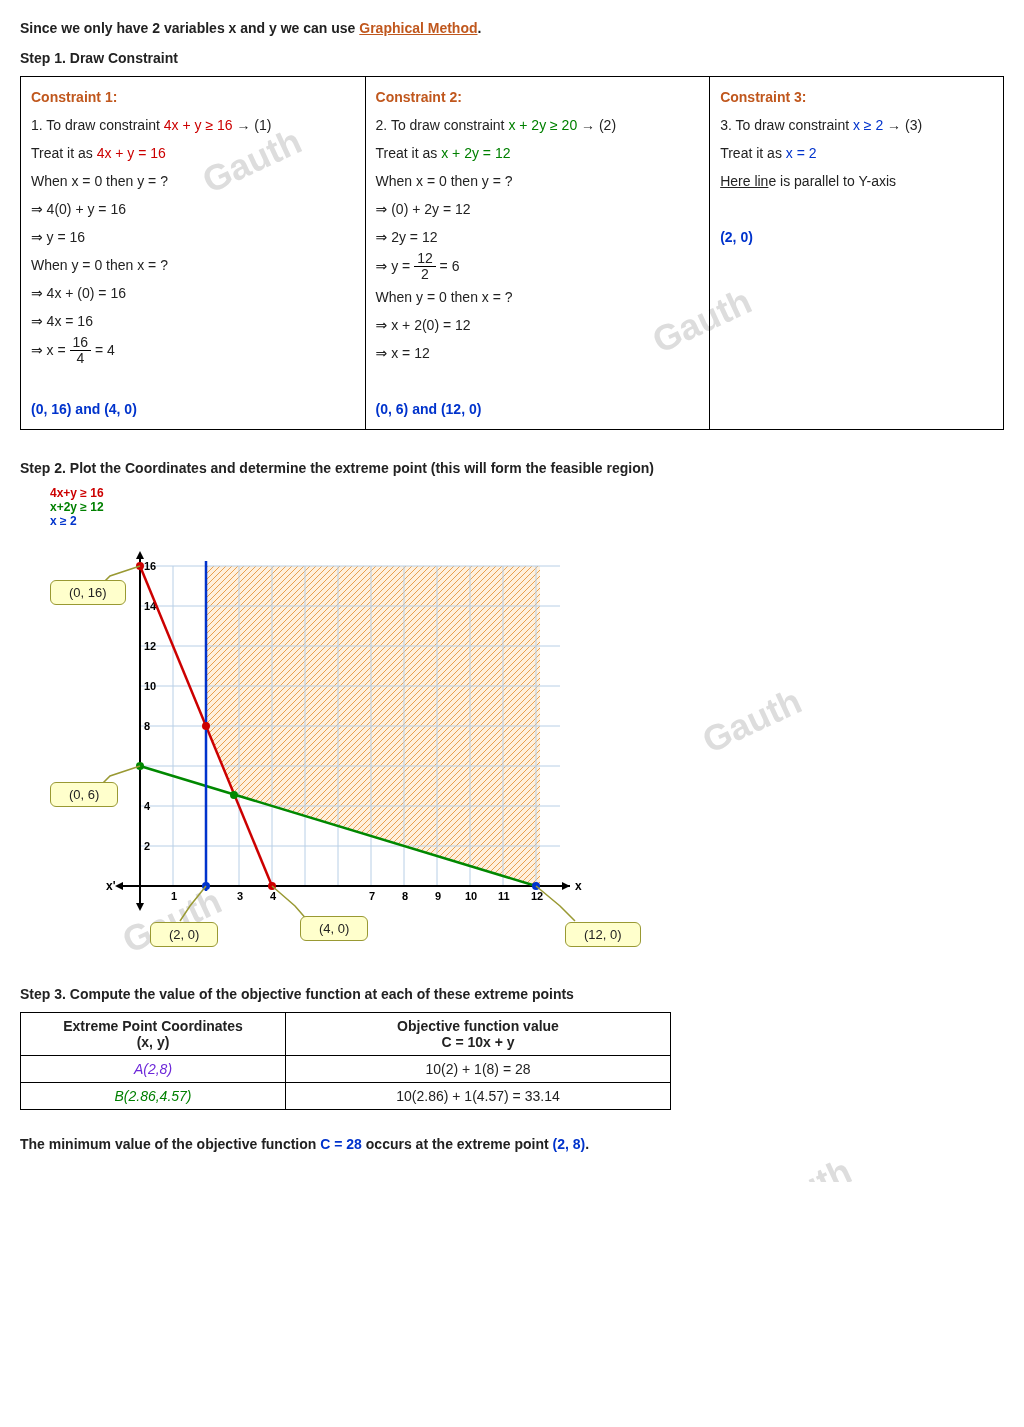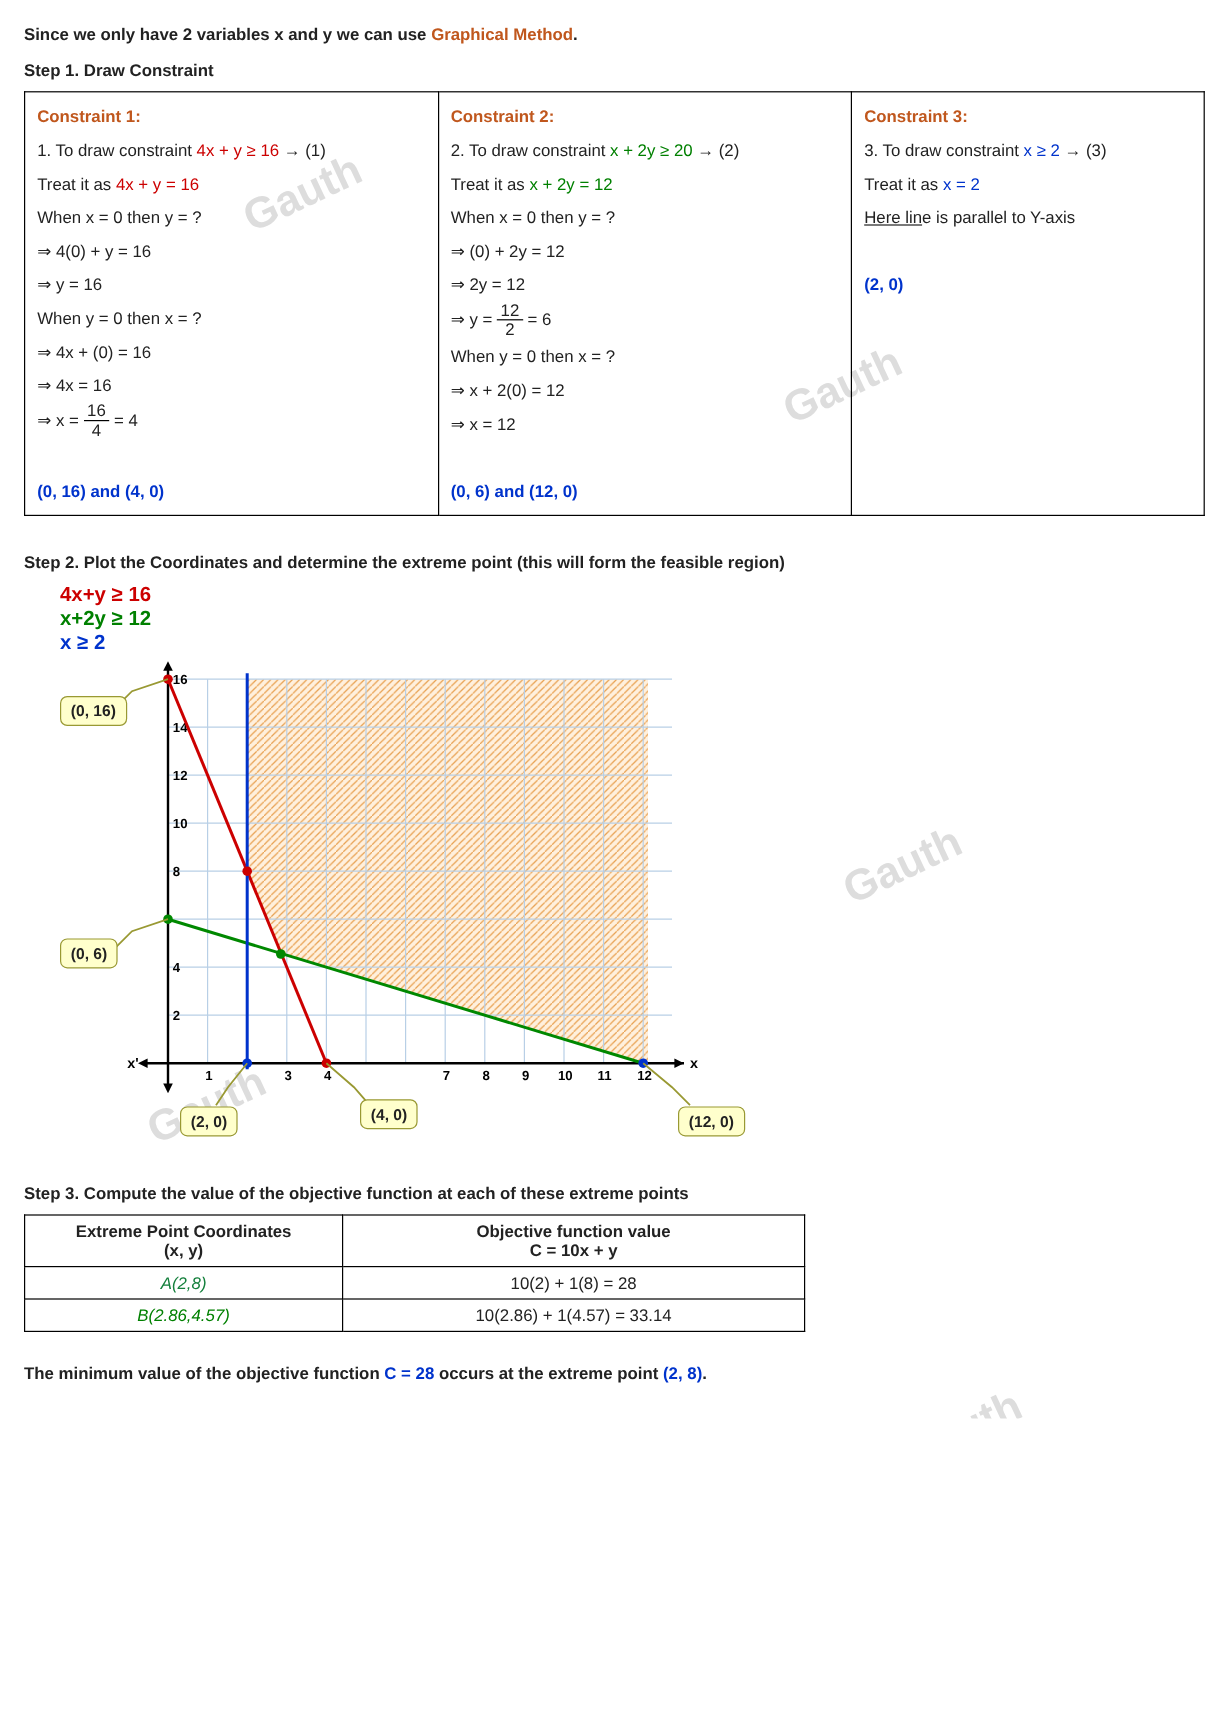--- a/index.html
+++ b/index.html
@@ -6,21 +6,21 @@
     font-family: Arial, Helvetica, sans-serif;
     font-size: 14px;
     color: #222;
     margin: 0;
     padding: 20px 20px 30px 20px;
     width: 1024px;
     box-sizing: border-box;
     position: relative;
   }
   .bold { font-weight: bold; }
-  .orange { color: #c0571d; font-weight: bold; }
+  .orange { color: #c0571d; font-weight: bold; text-decoration: underline; }
   .red { color: #cc0000; }
   .green { color: #008000; }
   .plainblue { color: #0033cc; }
   .step-title { font-weight: bold; margin: 14px 0 10px 0; }
   .intro-line { margin-bottom: 14px; }
   table.constraints {
     border-collapse: collapse;
     width: 100%;
     margin-top: 4px;
   }
@@ -38,49 +38,49 @@
     text-align: center;
     line-height: 1.1;
   }
   .frac .num { display: block; border-bottom: 1px solid #000; padding: 0 3px;}
   .frac .den { display: block; padding: 0 3px;}
   .result-pts { color: #0033cc; font-weight: bold; }
   .underline { text-decoration: underline; }
 
   
   .chart-wrap { position: relative; height: 480px; margin: 8px 0 10px 0; }
-  .legend { position: absolute; left: 30px; top: 0; font-weight: bold; font-size: 17px;}
+  .legend { position: absolute; left: 30px; top: 0; font-weight: bold; font-size: 12px;}
   .legend .lr { color: #cc0000; }
   .legend .lg { color: #008000; }
   .legend .lb { color: #0033cc; }
   svg.chart { position: absolute; left: 20px; top: 50px; }
   .callout {
     position: absolute;
     background: #ffffcc;
     border: 1px solid #999933;
     border-radius: 6px;
-    padding: 4px 8px;
+    padding: 4px 18px;
     font-size: 13px;
-    font-weight: bold;
+    font-weight: normal;
     white-space: nowrap;
   }
 
   
   table.result {
     border-collapse: collapse;
     margin-top: 8px;
   }
   table.result th, table.result td {
     border: 1px solid #000;
     padding: 5px 2px;
     font-size: 14px;
     text-align: center;
   }
   table.result th { font-weight: bold; }
-  .ptA { color: #15803d; font-style: italic;}
+  .ptA { color: #6d28d9; font-style: italic;}
   .ptB { color: #008000; font-style: italic;}
   .ptC { color: #0033cc; font-style: italic;}
   .conclusion { margin-top: 26px; font-weight: bold; }
   .watermark {
     position: absolute;
     color: #ddd;
     font-size: 36px;
     font-weight: bold;
     transform: rotate(-25deg);
     pointer-events: none;

